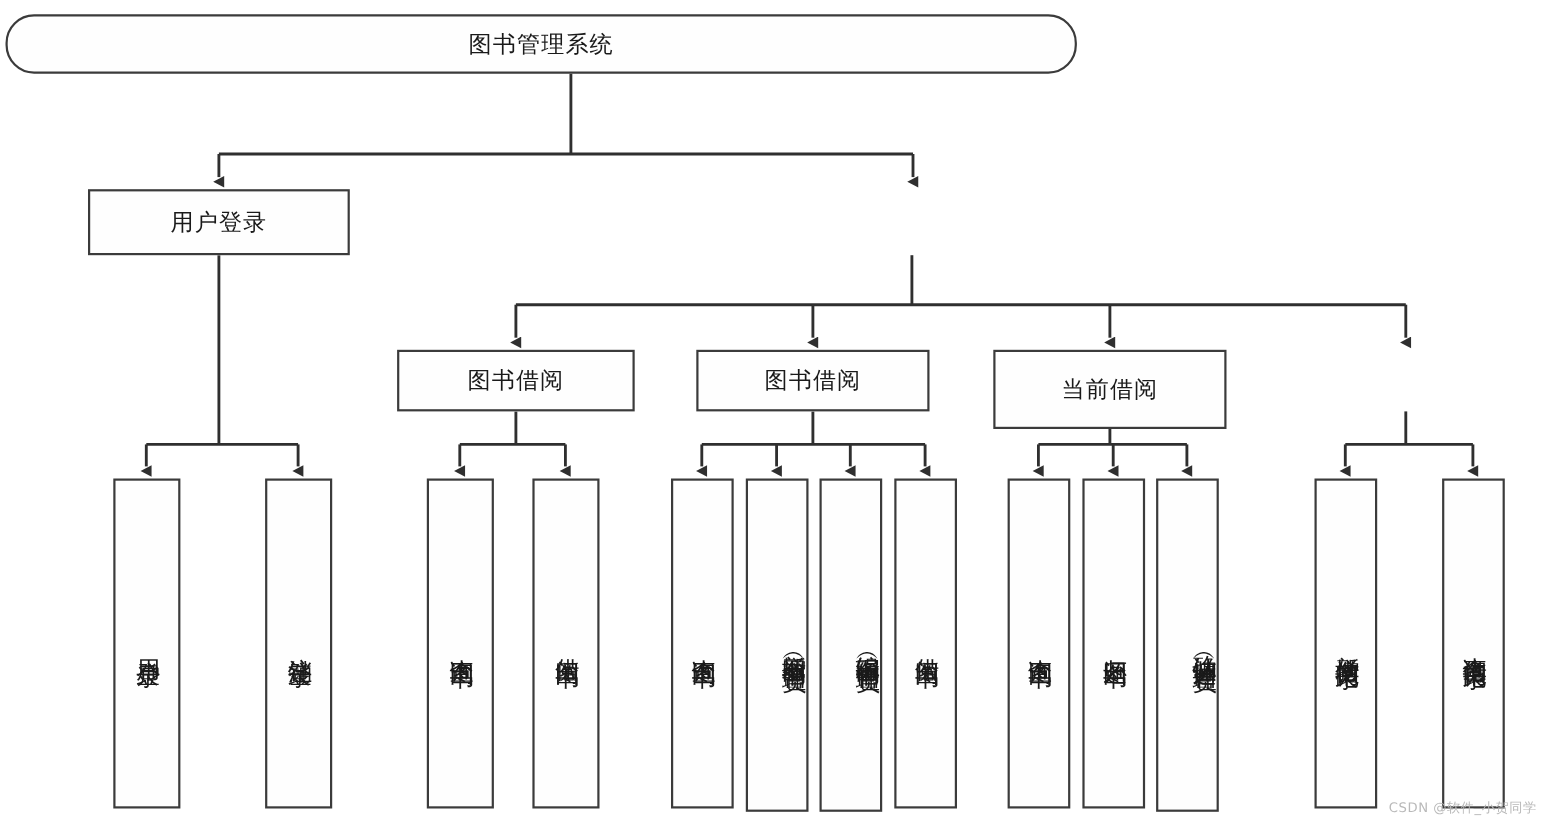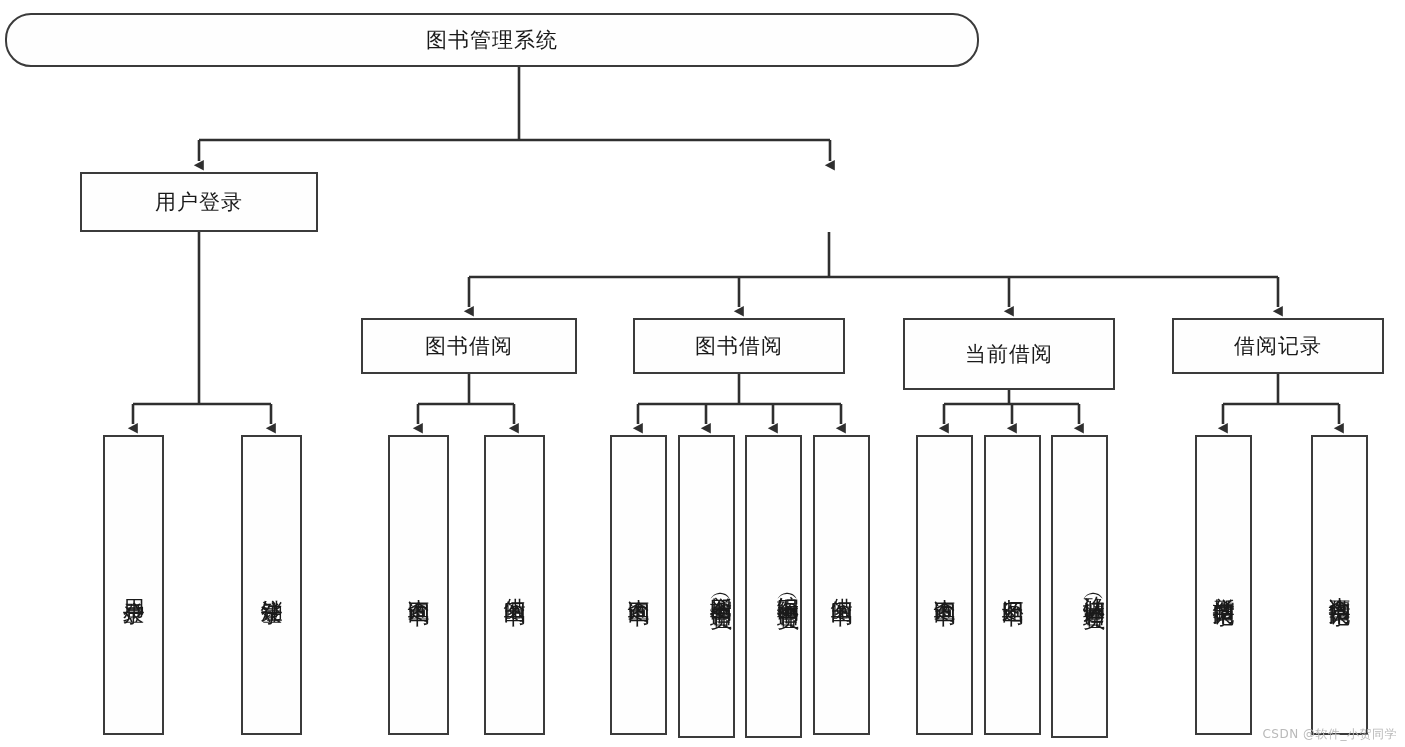--- a/index.html
+++ b/index.html
@@ -138,21 +138,20 @@
 
   <div class="node node-h" style="left:80px; top:172px; width:238px; height:60px;">用户登录</div>
 
 
   <div class="node node-h" style="left:361px; top:318px; width:216px; height:56px;">图书借阅</div>
 
   <div class="node node-h" style="left:633px; top:318px; width:212px; height:56px;">图书借阅</div>
 
   <div class="node node-h" style="left:903px; top:318px; width:212px; height:72px;">当前借阅</div>
 
-  <div class="node node-h" style="left:1172px; top:318px; width:212px; height:56px;">借阅记录</div>
 
   <div class="node node-v center-v" style="left:103px; top:435px; width:61px; height:300px;">用户登录</div>
 
   <div class="node node-v center-v" style="left:241px; top:435px; width:61px; height:300px;">注销登录</div>
 
   <div class="node node-v center-v" style="left:388px; top:435px; width:61px; height:300px;">查询图书</div>
 
   <div class="node node-v center-v" style="left:484px; top:435px; width:61px; height:300px;">借阅图书</div>
 
   <div class="node node-v center-v" style="left:610px; top:435px; width:57px; height:300px;">查询图书</div>

